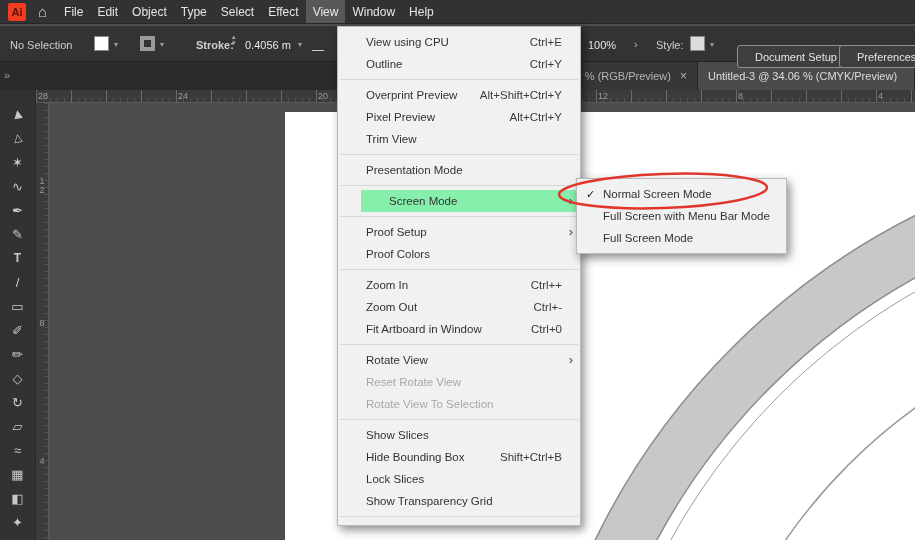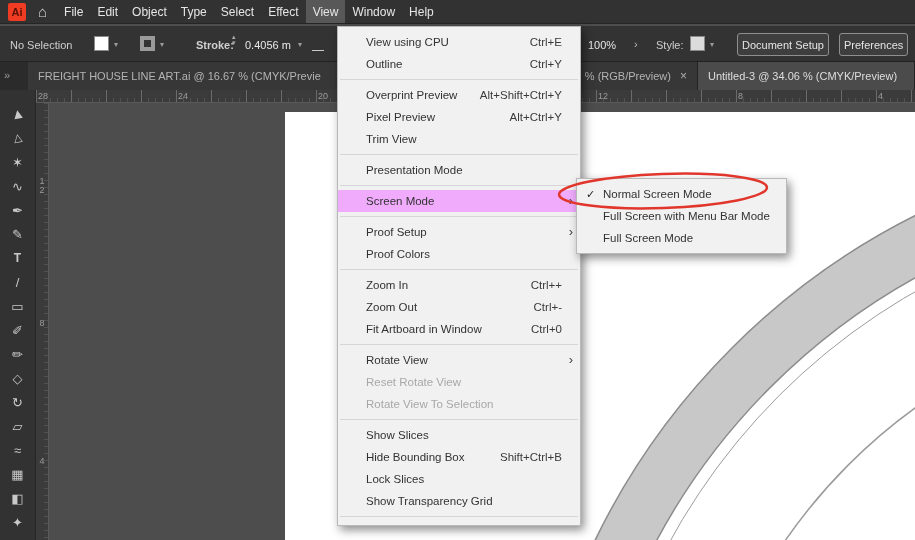--- a/index.html
+++ b/index.html
@@ -32,22 +32,22 @@
   .stepper{left:232px;top:8px;display:flex;flex-direction:column;align-items:center;}
   .stepper span{font-size:7px;color:#aaa;line-height:6px;}
   .stroke-value{left:245px;top:13px;color:#e8e8e8;}
   .value-chev{left:298px;top:15px;}
   .line-style{left:312px;top:17px;color:#ddd;font-size:12px;letter-spacing:-1px;}
   .opacity{left:588px;top:13px;color:#e4e4e4;}
   .opacity-chev{left:634px;top:12px;color:#bbb;font-size:11px;}
   .style-label{left:656px;top:13px;}
   .style-swatch{left:690px;top:10px;background:#dcdcdc;border:1px solid #8a8a8a;}
   .style-chev{left:710px;top:15px;}
-  .btn{position:absolute;height:21px;top:7px;border:1px solid #8f8f8f;border-radius:3px;
-    background:#3e3e3e;color:#e4e4e4;display:flex;align-items:center;font-size:11px;padding:0 4px;cursor:default;}
+  .btn{position:absolute;height:21px;top:19px;border:1px solid #8f8f8f;border-radius:3px;
+    background:#3e3e3e;color:#e4e4e4;display:flex;align-items:center;font-size:11px;padding:0 17px;cursor:default;}
   .btn-docsetup{left:737px;}
   .btn-prefs{left:839px;}
   
   .tabbar{position:absolute;top:62px;left:0;right:0;height:28px;background:#2b2b2b;z-index:4;}
   .overflow{position:absolute;left:4px;top:7px;color:#9a9a9a;font-size:11px;}
   .tab{position:absolute;top:0;height:28px;display:flex;align-items:center;font-size:11px;
     color:#b4b4b4;background:#373737;border-right:1px solid #232323;padding:0 10px;
     box-sizing:border-box;white-space:nowrap;overflow:hidden;cursor:default;}
   .tab.active{background:#4b4b4b;color:#dedede;}
   .tab-0{left:28px;width:318px;}
@@ -87,21 +87,21 @@
   .artwork{position:absolute;left:0;top:0;}
   
   .dropdown{position:absolute;left:337px;top:26px;width:244px;background:#f1f1f1;
     border:1px solid #b9b9b9;box-shadow:3px 4px 9px rgba(0,0,0,.45);z-index:30;
     padding:4px 0;box-sizing:border-box;}
   .mrow{height:22px;display:flex;align-items:center;position:relative;
     padding:0 10px 0 28px;font-size:11.5px;color:#323232;cursor:default;}
   .mrow .lbl{flex:0 0 auto;}
   .mrow .sc{margin-left:auto;padding-right:8px;color:#3a3a3a;}
   .mrow .arr{position:absolute;right:7px;top:3px;font-size:13px;color:#444;}
-  .mrow.hl{background:#f0abfc;}
+  .mrow.hl{background:#86efac;margin-left:23px;}
   .mrow.dis{color:#a8a8a8;}
   .msep{height:1px;background:#d6d6d6;margin:4px 2px;}
   
   .submenu{position:absolute;left:576px;top:178px;width:211px;background:#f1f1f1;
     border:1px solid #b9b9b9;box-shadow:3px 4px 9px rgba(0,0,0,.45);z-index:31;
     padding:4px 0;box-sizing:border-box;}
   .srow{height:22px;display:flex;align-items:center;font-size:11.5px;color:#323232;
     padding:0 12px 0 9px;cursor:default;}
   .srow .chk{width:17px;font-size:11px;color:#222;}
   
@@ -144,23 +144,20 @@
   <span class="abs opacity-chev" data-name="opacity-chevron-icon">›</span>
   <span class="abs style-label" data-name="style-label">Style:</span>
   <div class="abs swatch style-swatch" data-name="style-swatch"></div>
   <span class="abs chev style-chev" data-name="style-chevron-down-icon">▾</span>
   <div class="btn btn-docsetup" data-name="document-setup-button">Document Setup</div>
   <div class="btn btn-prefs" data-name="preferences-button">Preferences</div>
 </div>
 
 <div class="tabbar" id="tabbar" data-name="document-tab-bar">
   <span class="overflow" data-name="tab-overflow-icon">»</span>
-<div class="tab tab-0" data-name="document-tab">
-      <span class="tab-title" data-name="tab-title">FREIGHT HOUSE LINE ART.ai @ 16.67 % (CMYK/Previe</span>
-    </div>
     <div class="tab tab-1" data-name="document-tab">
       <span class="tab-title" data-name="tab-title">% (RGB/Preview)</span>
       <span class="tab-close" data-name="tab-close-icon">×</span>
     </div>
     <div class="tab tab-2 active" data-name="document-tab">
       <span class="tab-title" data-name="tab-title">Untitled-3 @ 34.06 % (CMYK/Preview)</span>
     </div>
   </div>
 
 <div class="corner" data-name="ruler-corner"></div>

